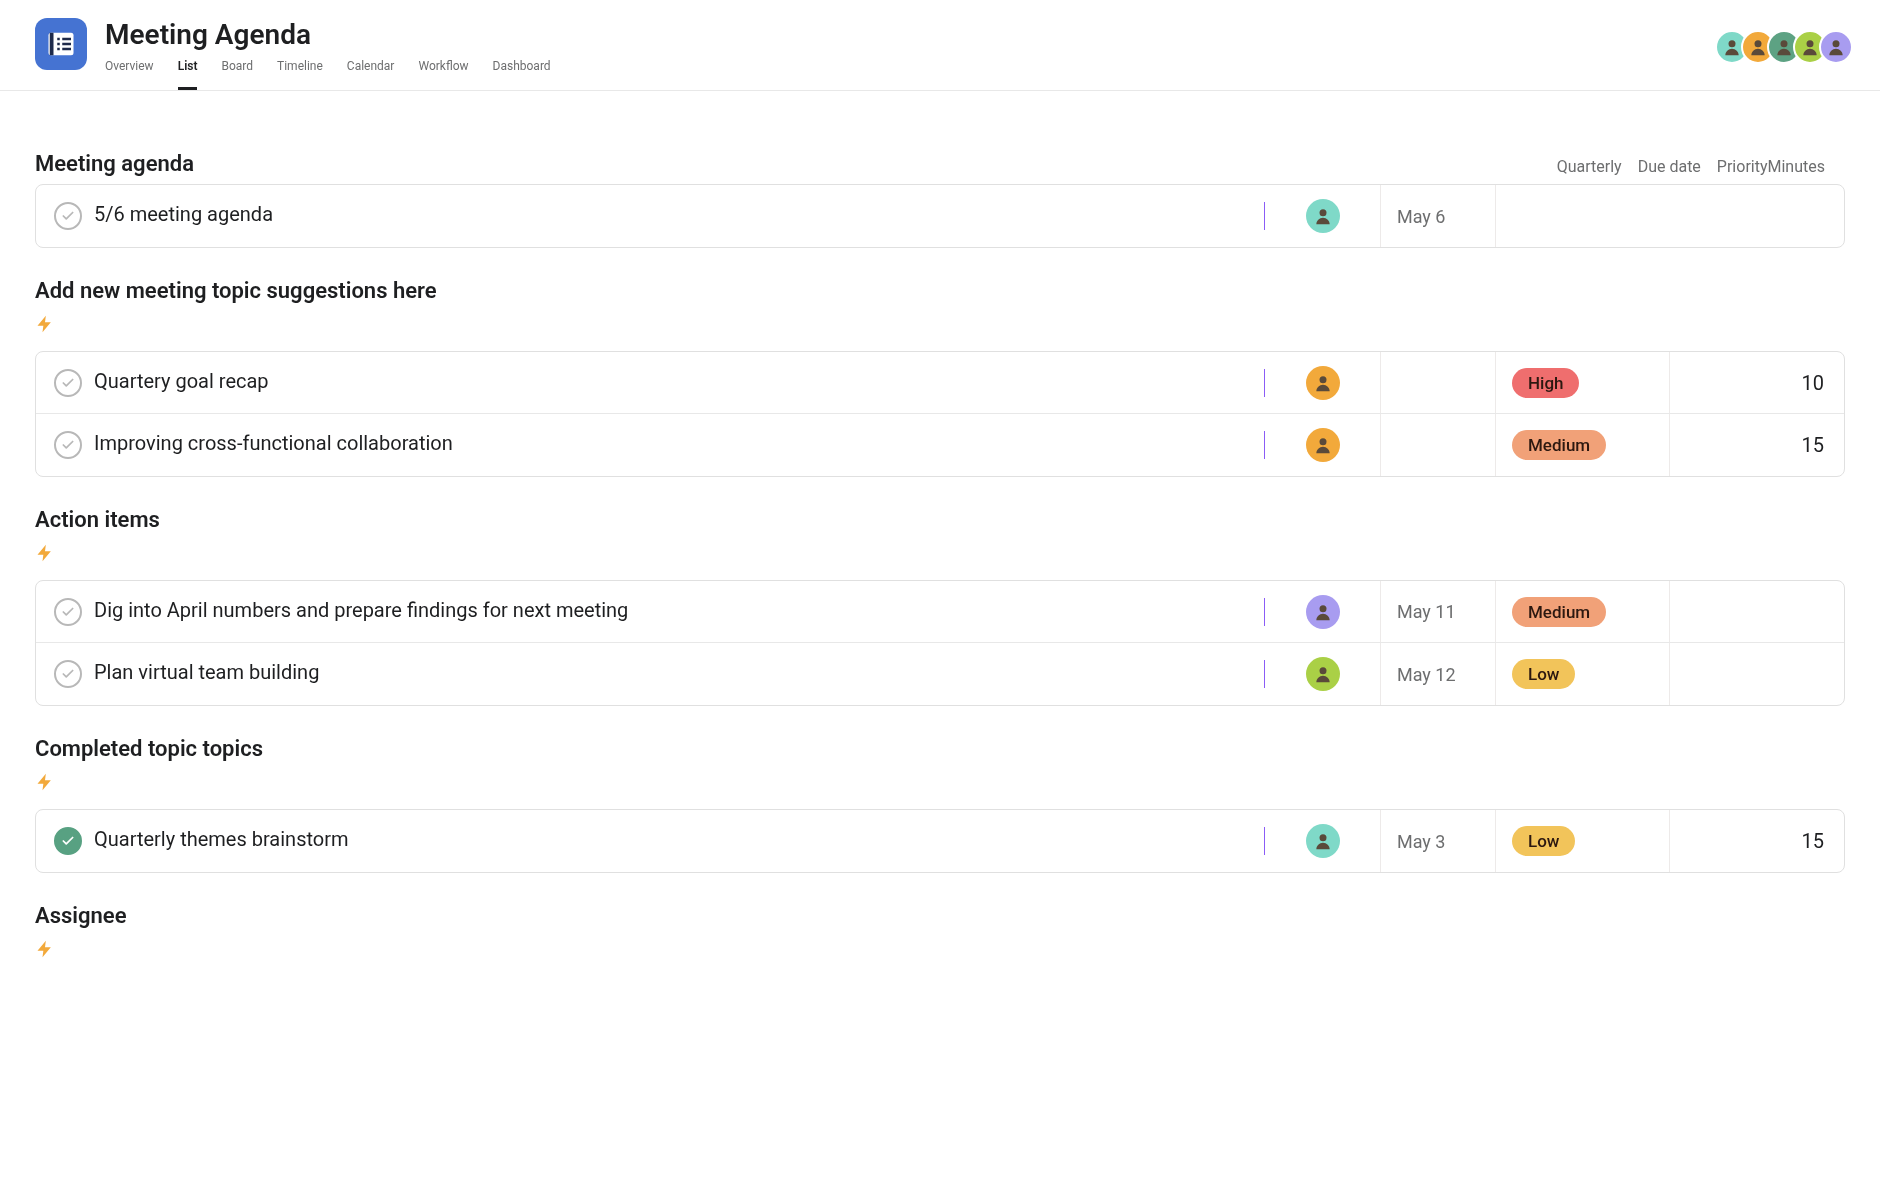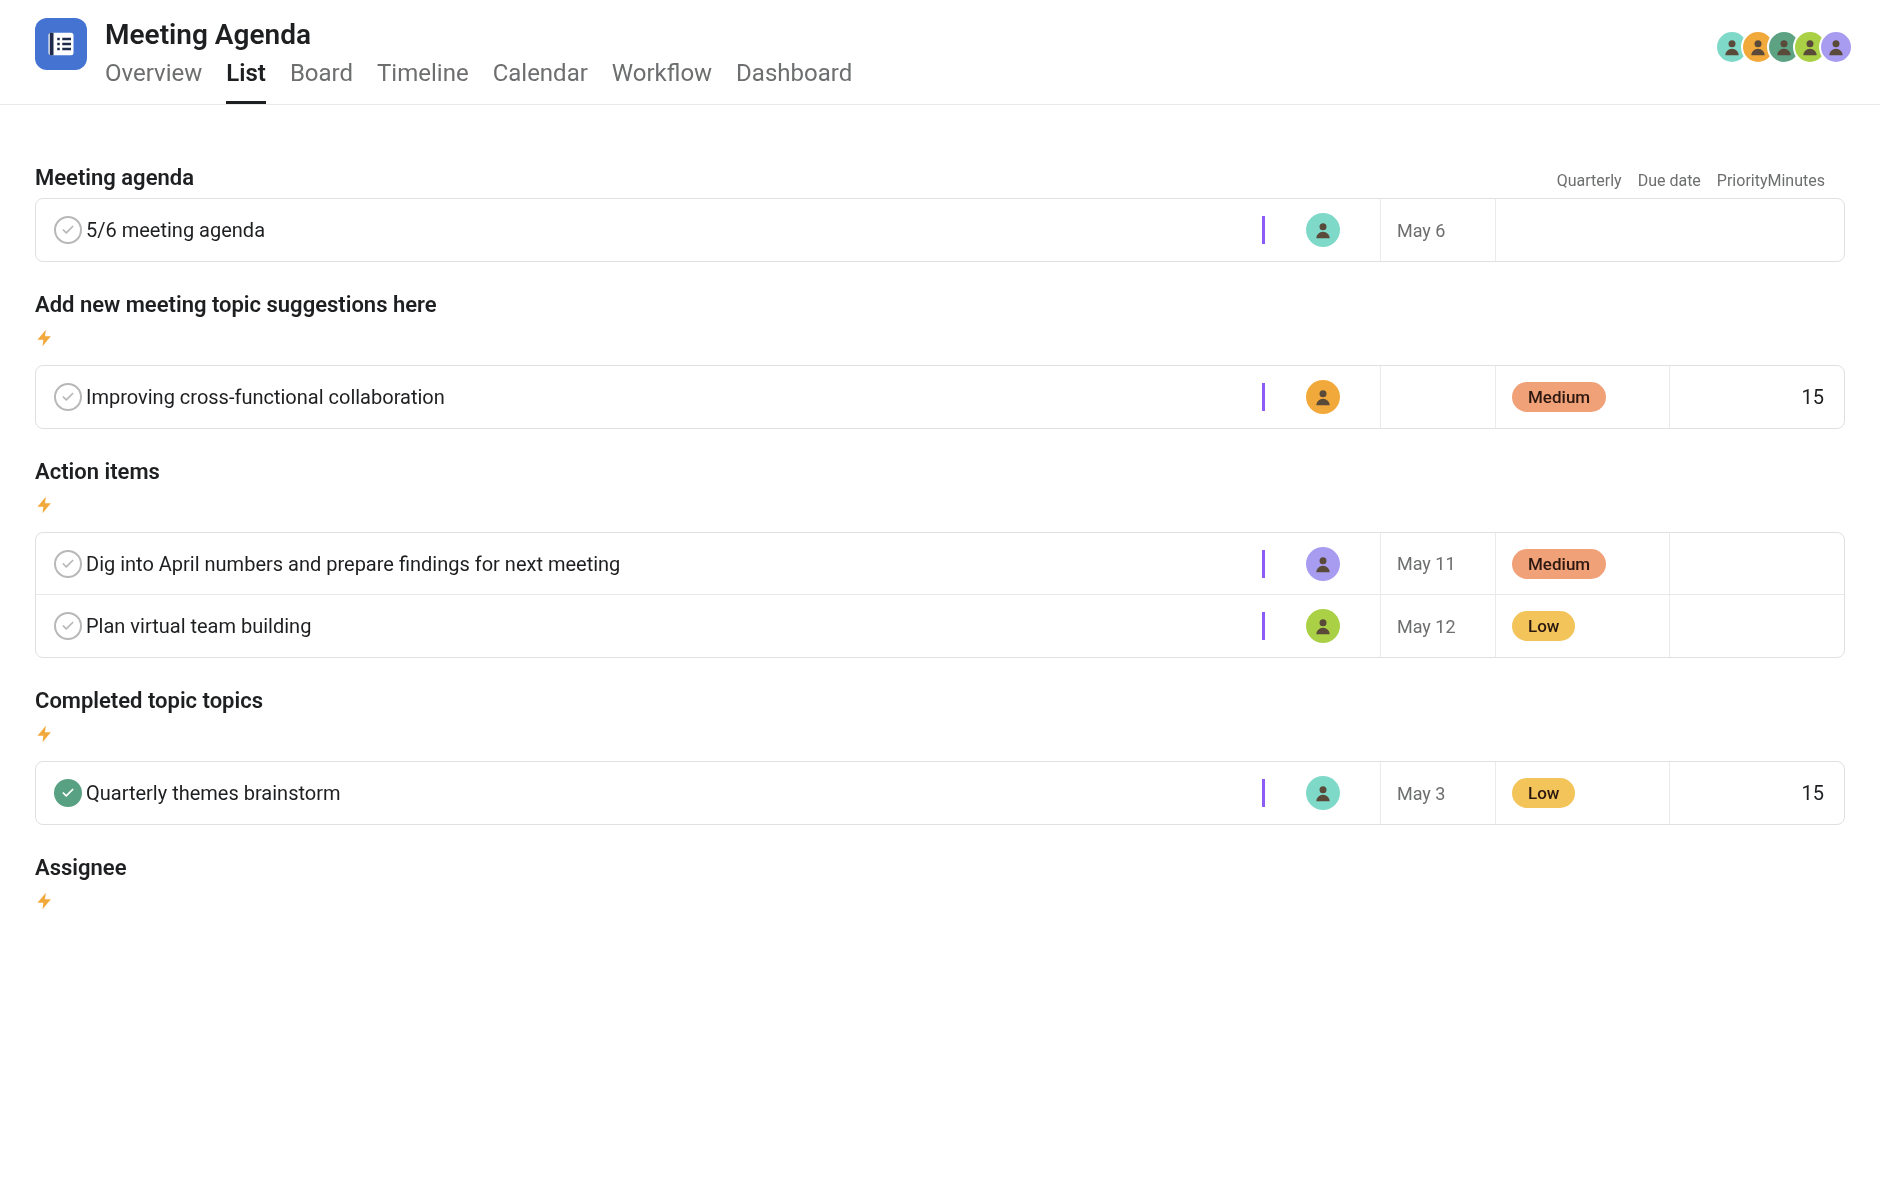--- a/index.html
+++ b/index.html
@@ -21,21 +21,21 @@
       background: #4573d2;
       border-radius: 12px;
       display: flex; align-items: center; justify-content: center;
       flex-shrink: 0;
     }
     .project-icon svg { width: 30px; height: 30px; }
     .title-area { display: flex; flex-direction: column; gap: 8px; }
     .project-title { font-size: 28px; font-weight: 600; color: #1e1f21; }
     .tabs { display: flex; gap: 24px; }
     .tab {
-      font-size: 24px; color: #6d6e6f; cursor: pointer;
+      font-size: 12px; color: #6d6e6f; cursor: pointer;
       padding-bottom: 14px; border-bottom: 3px solid transparent;
     }
     .tab.active { color: #1e1f21; font-weight: 600; border-bottom-color: #1e1f21; }
     .collaborators { display: flex; margin-top: 12px; }
     .avatar {
       width: 34px; height: 34px; border-radius: 50%;
       border: 2px solid #fff; margin-right: -8px;
       display: flex; align-items: center; justify-content: center;
       color: #3a3a3a; font-size: 18px; overflow: hidden;
     }
@@ -68,23 +68,23 @@
     .task-row {
       display: grid;
       grid-template-columns: 1fr 116px 115px 174px 174px;
       align-items: center;
       min-height: 62px;
       border-bottom: 1px solid #e8e8e8;
       cursor: pointer;
     }
     .task-row:last-child { border-bottom: none; }
     .task-name-cell {
-      display: flex; align-items: center; gap: 4px;
+      display: flex; align-items: flex-start; gap: 12px;
       padding: 0 18px;
-      border-right: 3px solid #8b5cf6;
+      border-right: 1px solid #8b5cf6;
     }
     .cell {
       height: 100%;
       display: flex; align-items: center;
       border-right: 1px solid #edeae9;
       padding: 0 16px;
     }
     .cell:last-child { border-right: none; }
     .cell.center { justify-content: center; }
     .cell.right { justify-content: flex-end; padding-right: 20px; }
@@ -219,20 +219,45 @@
           </svg></span>
       </div>
       <div class="task-list">
         <div class="task-row">
           <div class="task-name-cell">
             <div class="check-circle">
               <svg viewBox="0 0 24 24" fill="none" stroke="currentColor" stroke-width="3" stroke-linecap="round" stroke-linejoin="round">
                 <polyline points="20 6 9 17 4 12"></polyline>
               </svg>
             </div>
+            <div class="task-name">Quartery goal recap</div>
+          </div>
+          <div class="cell center">
+            <div class="row-avatar" style="background: rgb(242, 169, 59); color: rgb(90, 74, 58);">
+              <svg viewBox="0 0 24 24" fill="currentColor">
+                <circle cx="12" cy="8" r="4.2"></circle>
+                <path d="M4 22c0-4.4 3.6-8 8-8s8 3.6 8 8"></path>
+              </svg>
+            </div>
+          </div>
+          <div class="cell"></div>
+          <div class="cell">
+            <span class="priority-pill" style="background: rgb(239, 110, 110); color: rgb(44, 24, 16);">High</span>
+          </div>
+          <div class="cell right">
+            <span class="minutes-text">10</span>
+          </div>
+        </div>
+        <div class="task-row">
+          <div class="task-name-cell">
+            <div class="check-circle">
+              <svg viewBox="0 0 24 24" fill="none" stroke="currentColor" stroke-width="3" stroke-linecap="round" stroke-linejoin="round">
+                <polyline points="20 6 9 17 4 12"></polyline>
+              </svg>
+            </div>
             <div class="task-name">Improving cross-functional collaboration</div>
           </div>
           <div class="cell center">
             <div class="row-avatar" style="background: rgb(242, 169, 59); color: rgb(90, 74, 58);">
               <svg viewBox="0 0 24 24" fill="currentColor">
                 <circle cx="12" cy="8" r="4.2"></circle>
                 <path d="M4 22c0-4.4 3.6-8 8-8s8 3.6 8 8"></path>
               </svg>
             </div>
           </div>

